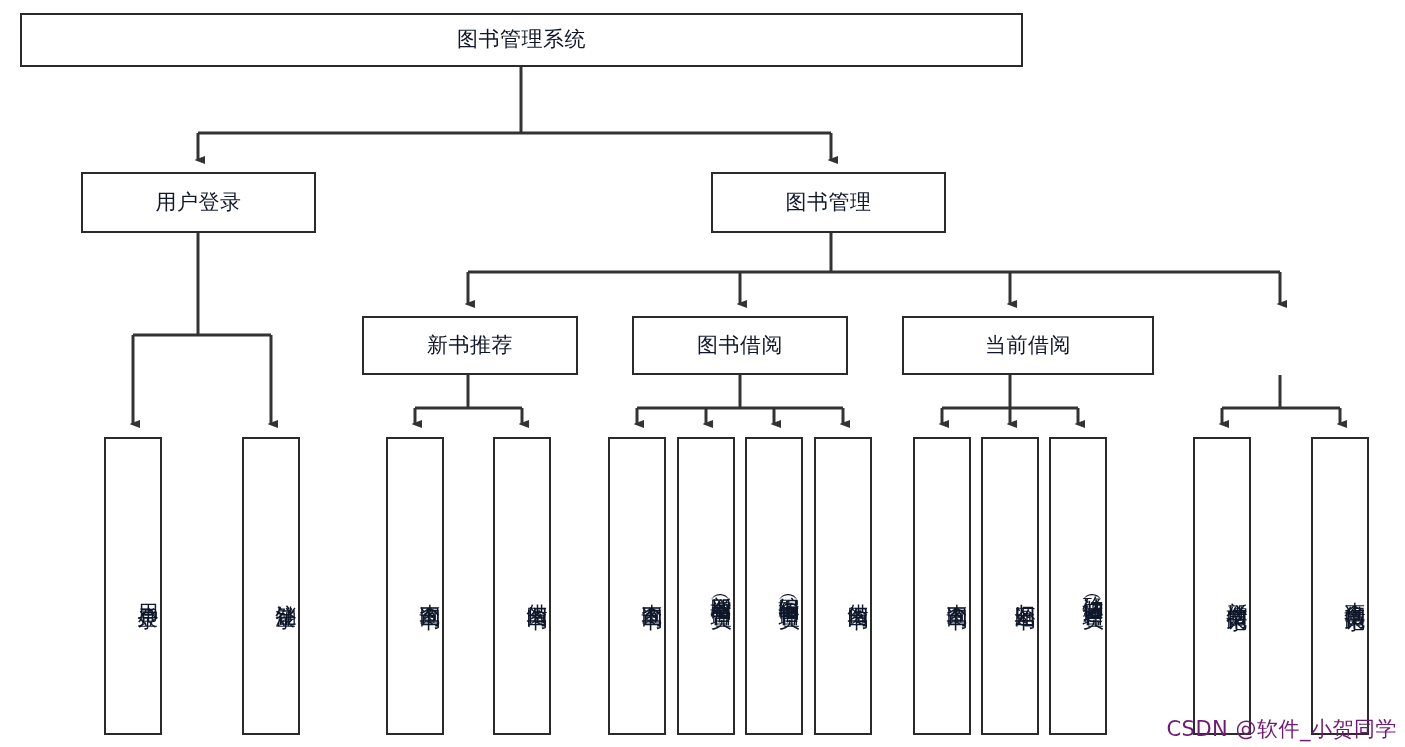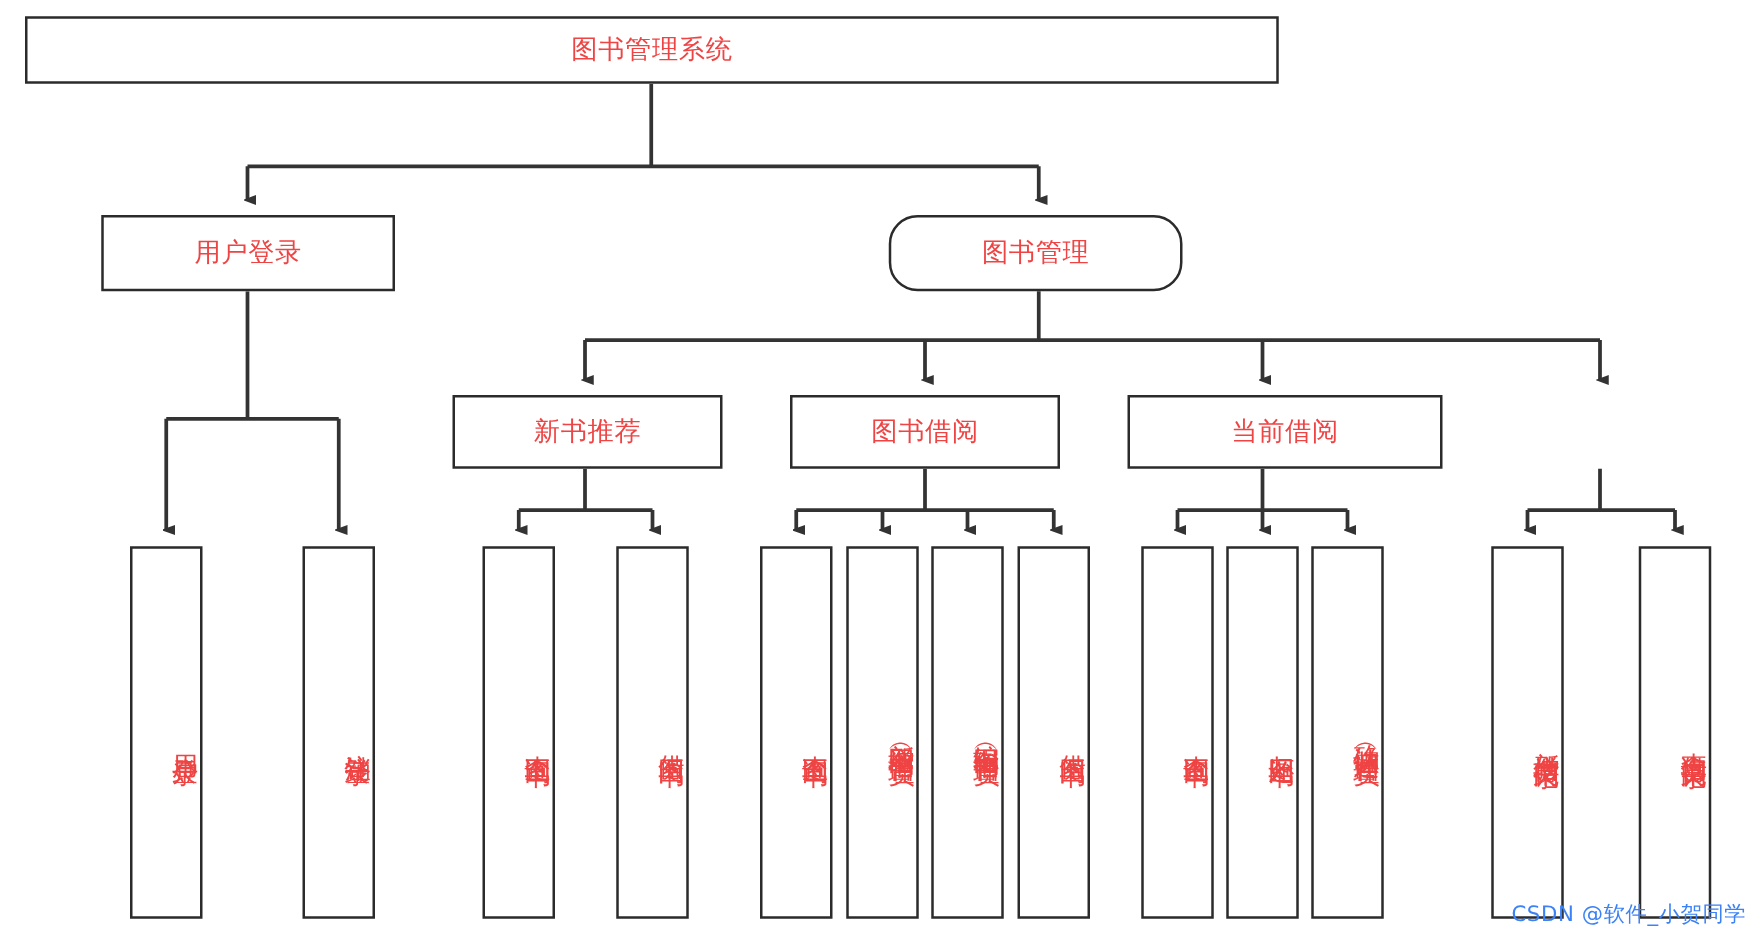--- a/index.html
+++ b/index.html
@@ -26,21 +26,21 @@
     pointer-events: none;
   }
   .node {
     position: absolute;
     box-sizing: border-box;
     background: #ffffff;
     border: 2px solid #2b2b2b;
     display: flex;
     align-items: center;
     justify-content: center;
-    color: #ef4444;
+    color: #0f172a;
   }
   .node-h {
     font-size: 21px;
     letter-spacing: 0.5px;
     line-height: 1.2;
     white-space: nowrap;
   }
   .node-v {
     font-size: 21px;
     writing-mode: vertical-rl;
@@ -58,22 +58,22 @@
     display: block;
   }
   .node-v .label {
     writing-mode: vertical-rl;
     text-orientation: upright;
   }
   #watermark {
     position: absolute;
     right: 8px;
     bottom: 4px;
-    font-size: 17px;
-    color: #3b82f6;
+    font-size: 21px;
+    color: #701a75;
     white-space: nowrap;
     letter-spacing: 0.5px;
   }
 </style>
 </head>
 <body>
 
 <div id="canvas">
 
   <svg id="wires" viewBox="0 0 1405 747" width="1405" height="747" xmlns="http://www.w3.org/2000/svg">
@@ -126,21 +126,21 @@
     </g>
   </svg>
 
   <div class="node node-h" style="left:20px; top:13px; width:1003px; height:54px;">
     <span class="label">图书管理系统</span>
   </div>
 
   <div class="node node-h" style="left:81px; top:172px; width:235px; height:61px;">
     <span class="label">用户登录</span>
   </div>
-  <div class="node node-h" style="left:711px; top:172px; width:235px; height:61px;border-radius:23px;">
+  <div class="node node-h" style="left:711px; top:172px; width:235px; height:61px;">
     <span class="label">图书管理</span>
   </div>
 
   <div class="node node-h" style="left:632px; top:316px; width:216px; height:59px;">
     <span class="label">图书借阅</span>
   </div>
   <div class="node node-h" style="left:362px; top:316px; width:216px; height:59px;">
     <span class="label">新书推荐</span>
   </div>
   <div class="node node-h" style="left:902px; top:316px; width:252px; height:59px;">

